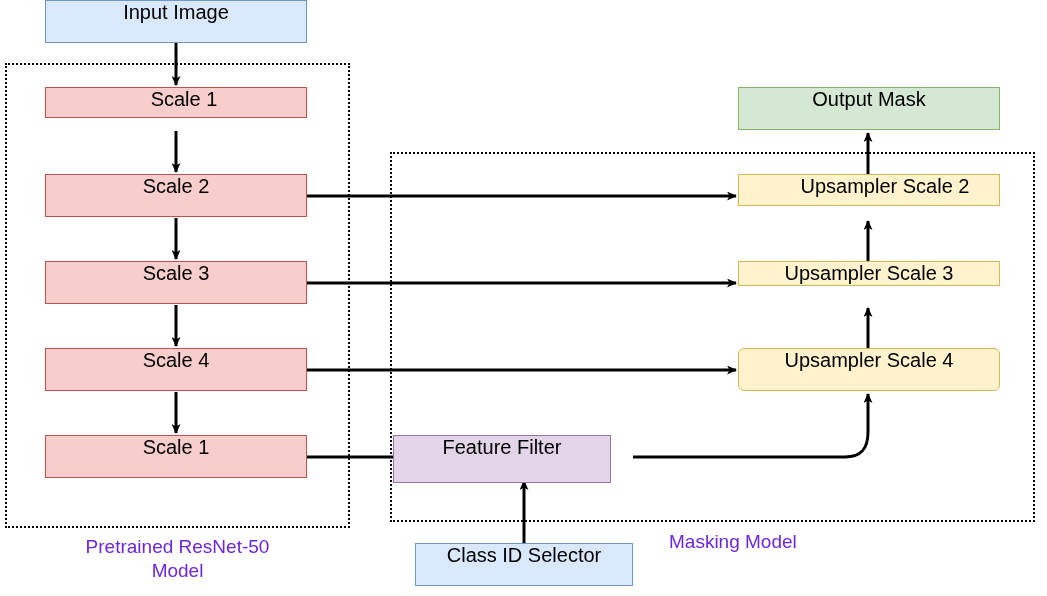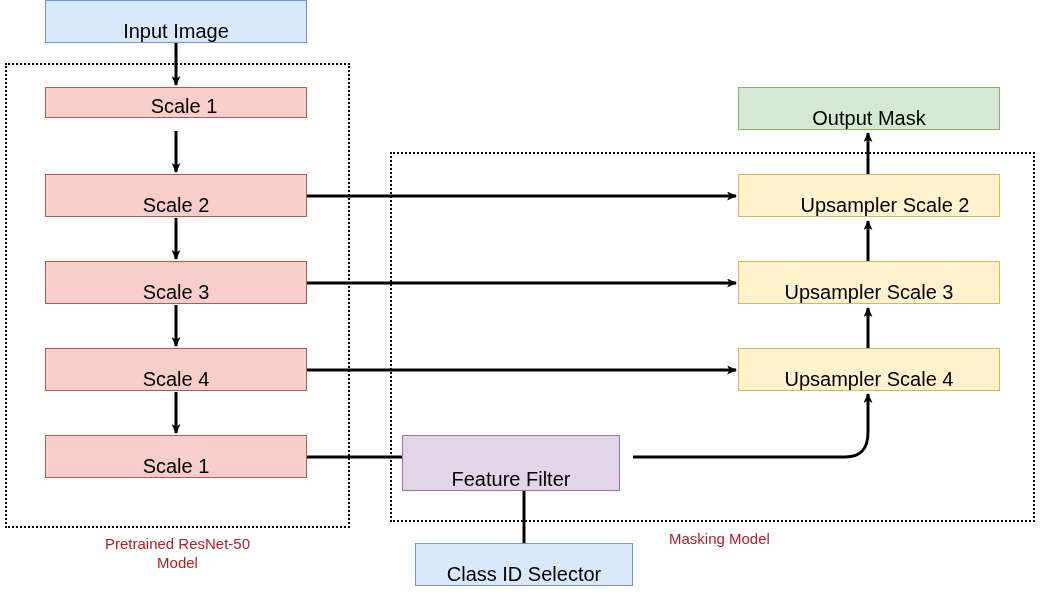--- a/index.html
+++ b/index.html
@@ -15,21 +15,21 @@
     position: relative;
     width: 1047px;
     height: 596px;
     background: #ffffff;
     overflow: hidden;
   }
   .node {
     position: absolute;
     box-sizing: border-box;
     display: flex;
-    align-items: flex-end;
+    align-items: flex-start;
     justify-content: center;
     font-size: 20px;
     line-height: 1.1;
     color: #000000;
     border-width: 1.5px;
     border-style: solid;
     text-align: center;
     white-space: nowrap;
   }
   .node-blue   { background: #dae8fc; border-color: #7096c8; }
@@ -40,22 +40,22 @@
 
   .group-box {
     position: absolute;
     box-sizing: border-box;
     border: 2.5px dotted #000000;
     background: transparent;
     pointer-events: none;
   }
   .group-label {
     position: absolute;
-    font-size: 15px;
-    color: #b91c1c;
+    font-size: 19px;
+    color: #6d28d9;
     text-align: center;
     line-height: 1.25;
     white-space: pre-line;
   }
   #edges {
     position: absolute;
     left: 0;
     top: 0;
     width: 1047px;
     height: 596px;
@@ -116,41 +116,41 @@
   </div>
 
   <div class="node node-red" style="left:45px; top:348px; width:262px; height:43px;">
     <span>Scale 4</span>
   </div>
 
   <div class="node node-red" style="left:45px; top:435px; width:262px; height:43px;">
     <span>Scale 1</span>
   </div>
 
-  <div class="node node-purple" style="left:402px; top:435px; width:218px; height:56px;">
+  <div class="node node-purple" style="left:393px; top:435px; width:218px; height:48px;">
     <span>Feature Filter</span>
   </div>
 
   <div class="node node-blue" style="left:415px; top:543px; width:218px; height:43px;">
     <span>Class ID Selector</span>
   </div>
 
   <div class="node node-green" style="left:738px; top:87px; width:262px; height:43px;">
     <span>Output Mask</span>
   </div>
 
-  <div class="node node-yellow" style="left:738px; top:174px; width:262px; height:43px;padding-left:32px;">
+  <div class="node node-yellow" style="left:738px; top:174px; width:262px; height:32px;padding-left:32px;">
     <span>Upsampler Scale 2</span>
   </div>
 
-  <div class="node node-yellow" style="left:738px; top:261px; width:262px; height:43px;">
+  <div class="node node-yellow" style="left:738px; top:261px; width:262px; height:25px;">
     <span>Upsampler Scale 3</span>
   </div>
 
-  <div class="node node-yellow" style="left:738px; top:348px; width:262px; height:43px;">
+  <div class="node node-yellow" style="left:738px; top:348px; width:262px; height:43px;border-radius:6px;">
     <span>Upsampler Scale 4</span>
   </div>
 
   <div class="group-label" style="left:20px; top:535px; width:315px;">Pretrained ResNet-50
 Model</div>
 
   <div class="group-label" style="left:660px; top:530px; width:240px; text-align:left;margin-left:9px;">Masking Model</div>
 
 </div>
 

